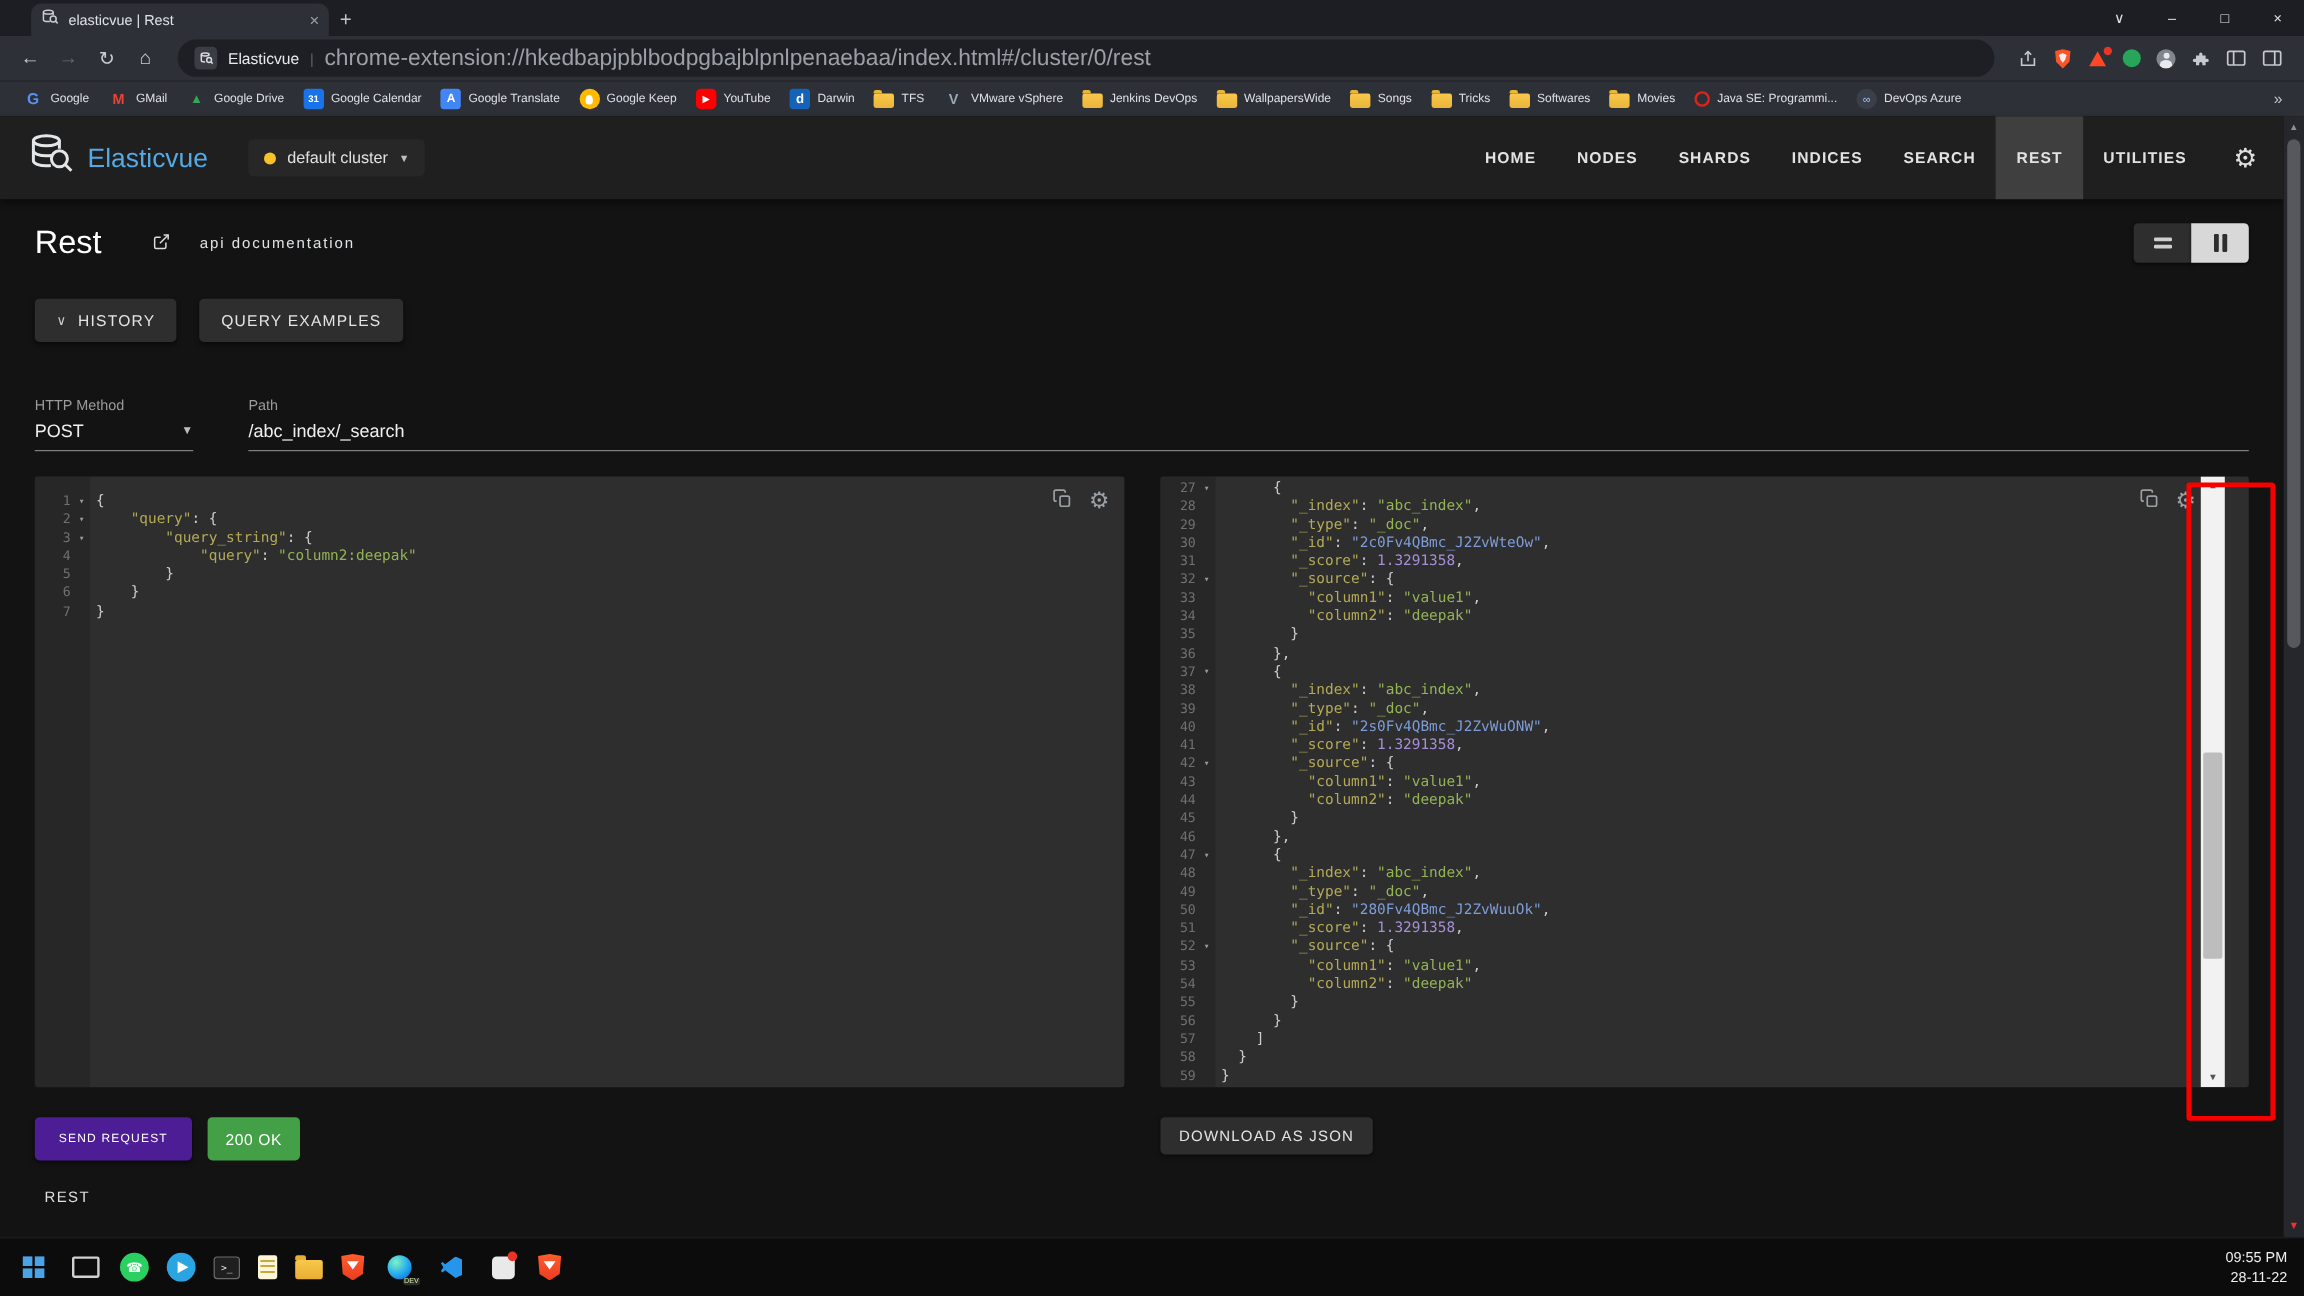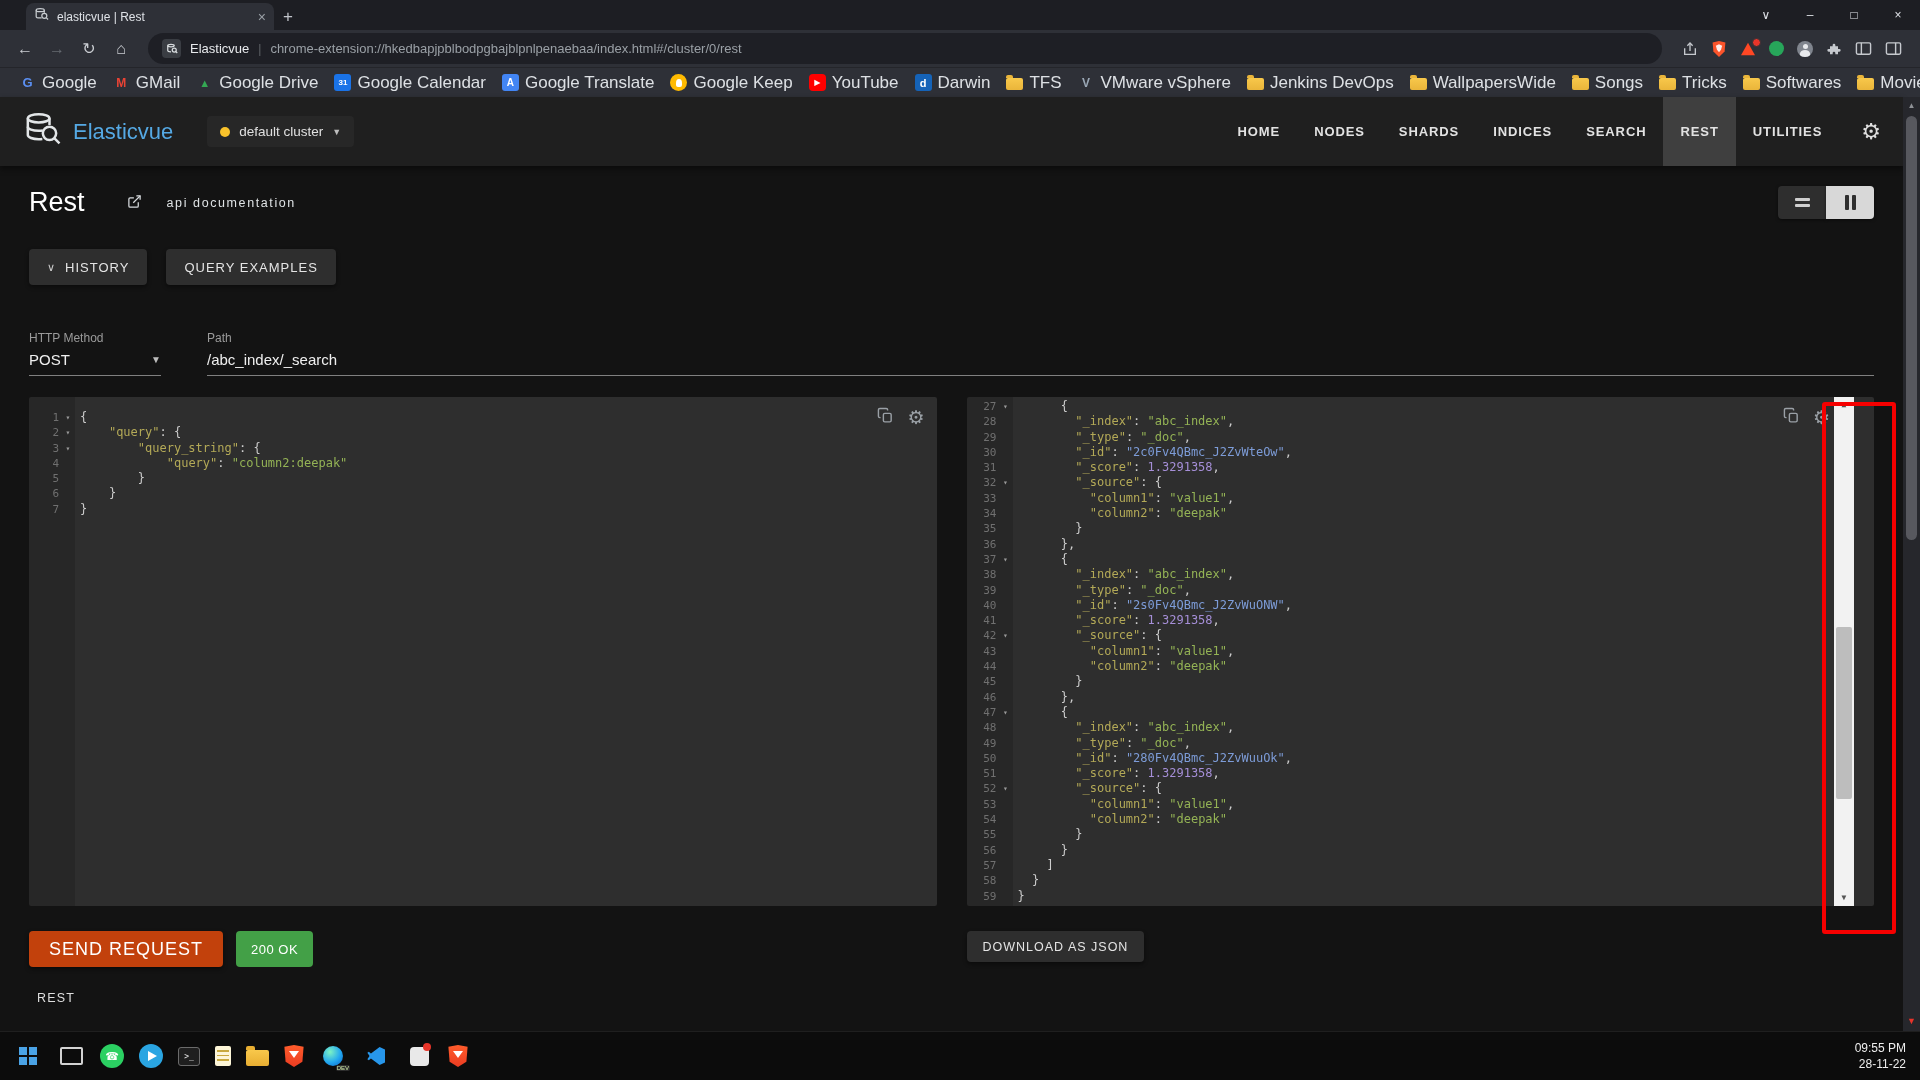--- a/index.html
+++ b/index.html
@@ -16,33 +16,33 @@
   .win-controls span{width:44px;display:flex;align-items:center;justify-content:center;color:#dee1e6;font-size:12px}
 
   
   .toolbar{position:absolute;top:30px;left:0;right:0;height:38px;background:#2e3037;display:flex;align-items:center;padding:0 10px;gap:2px;border-bottom:1px solid #24252a}
   .nav-ic{width:30px;height:30px;display:flex;align-items:center;justify-content:center;font-size:16px;color:#c9ccd1;border-radius:50%}
   .nav-ic.disabled{color:#666a71}
   .urlbar{flex:1;height:31px;background:#1e1f25;border-radius:16px;display:flex;align-items:center;padding:0 14px;gap:9px;margin:0 10px;overflow:hidden}
   .ext-ic{width:19px;height:19px;background:#3a3d43;border-radius:4px;display:flex;align-items:center;justify-content:center;flex:none}
   .site-label{color:#e8eaed;font-size:13px;white-space:nowrap}
   .url-sep{color:#5f6368;font-size:12px}
-  .url-text{color:#9aa0a6;font-size:13px;white-space:nowrap;overflow:hidden;text-overflow:ellipsis;flex:1}
+  .url-text{color:#9aa0a6;font-size:19px;white-space:nowrap;overflow:hidden;text-overflow:ellipsis;flex:1}
   .right-icons{display:flex;align-items:center;gap:13px;padding:0 8px}
   .right-icons>span{display:flex;align-items:center;justify-content:center;position:relative}
   .circle-green{width:15px;height:15px;border-radius:50%;background:#27a65a}
   .person{width:16px;height:16px;border-radius:50%;background:#80858e;position:relative;overflow:hidden}
   .person::before{content:"";position:absolute;top:3px;left:5.5px;width:5px;height:5px;border-radius:50%;background:#e8eaed}
   .person::after{content:"";position:absolute;top:9.5px;left:3px;width:10px;height:7px;border-radius:50% 50% 0 0;background:#e8eaed}
   .badge{position:absolute;top:-4px;right:-5px;width:9px;height:9px;background:#e8352a;border-radius:50%;border:1px solid #2e3037}
 
   
   .bookmarks{position:absolute;top:68px;left:0;right:0;height:29px;background:#2e3037;display:flex;align-items:center;padding:0 12px;gap:2px}
   .bm{display:flex;align-items:center;gap:6px;padding:3px 7px;border-radius:4px;white-space:nowrap}
-  .bm-label{font-size:17px;color:#dde0e4}
+  .bm-label{font-size:10px;color:#dde0e4}
   .bm-ico{width:17px;height:17px;display:inline-flex;align-items:center;justify-content:center;border-radius:3px;flex:none}
   .ico-google::before{content:"G";color:#5b8ff2;font-weight:700;font-size:13px}
   .ico-gmail::before{content:"M";color:#ea4335;font-weight:700;font-size:12px}
   .ico-gdrive::before{content:"▲";color:#34a853;font-size:11px}
   .ico-gcalendar{background:#1a73e8}
   .ico-gcalendar::before{content:"31";color:#fff;font-size:8px;font-weight:700}
   .ico-gtranslate{background:#4285f4}
   .ico-gtranslate::before{content:"A";color:#fff;font-size:10px;font-weight:700}
   .ico-gkeep{background:#ffba00;border-radius:50%}
   .ico-gkeep::before{content:"";width:6px;height:8px;background:#fff;border-radius:50% 50% 2px 2px}
@@ -120,21 +120,21 @@
   .ed-scrollbar{position:absolute;top:0;bottom:0;right:20px;width:20px;background:#f2f2f2;z-index:2;display:block}
   .sb-up,.sb-down{position:absolute;left:0;right:0;text-align:center;font-size:8px;color:#555;height:16px;line-height:16px}
   .sb-up{top:0}.sb-down{bottom:0}
   .sb-thumb{position:absolute;left:2px;right:2px;top:230px;height:172px;background:#bdbdbd;border-radius:2px}
 
   .annotation-box{position:absolute;left:1822px;top:402px;width:74px;height:532px;border:4px solid #f60000;border-radius:3px;z-index:40;pointer-events:none}
 
   
   .actions{margin:25px 29px 0;display:flex;gap:30px}
   .actions .col{flex:1;display:flex;align-items:flex-start;gap:13px}
-  .send{background:#c2410c;color:#fff;height:36px;padding:0 20px;font-size:18px;letter-spacing:1px;border:none;border-radius:4px;box-shadow:0 2px 4px rgba(0,0,0,.5);font-family:inherit}
+  .send{background:#4c1d95;color:#fff;height:36px;padding:0 20px;font-size:10px;letter-spacing:1px;border:none;border-radius:4px;box-shadow:0 2px 4px rgba(0,0,0,.5);font-family:inherit}
   .status{background:#43a047;color:#fff;height:36px;padding:12px 15px;display:inline-flex;align-items:center;font-size:13px;letter-spacing:.5px;border-radius:4px}
   .download{background:#2e2e2e;color:#e4e4e4;height:31px;padding:0 16px;font-size:12.5px;letter-spacing:1px;border:none;border-radius:4px;box-shadow:0 2px 4px rgba(0,0,0,.45);font-family:inherit}
   .reset-row{margin:18px 29px 0}
   .reset{background:none;border:none;color:#dedede;font-size:12.5px;letter-spacing:1.2px;padding:6px 8px;font-family:inherit}
 
   
   .win-scrollbar{position:absolute;top:97px;right:0;width:17px;height:934px;background:#26272c;display:flex;flex-direction:column;align-items:center;z-index:6}
   .ws-up{color:#8e9196;font-size:8px;padding-top:4px}
   .ws-thumb{width:11px;height:424px;background:#57585e;border-radius:6px;margin-top:6px}
   .ws-down{margin-top:auto;color:#e8342a;font-size:9px;padding-bottom:5px}

